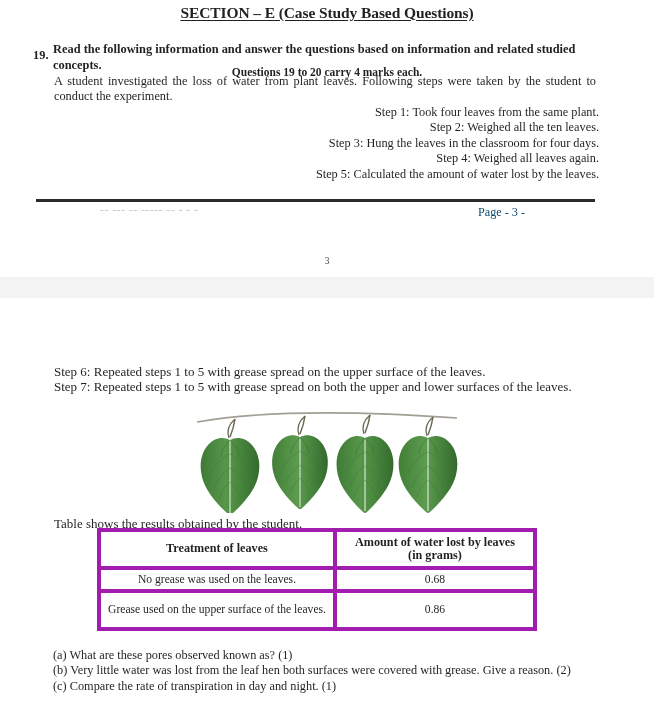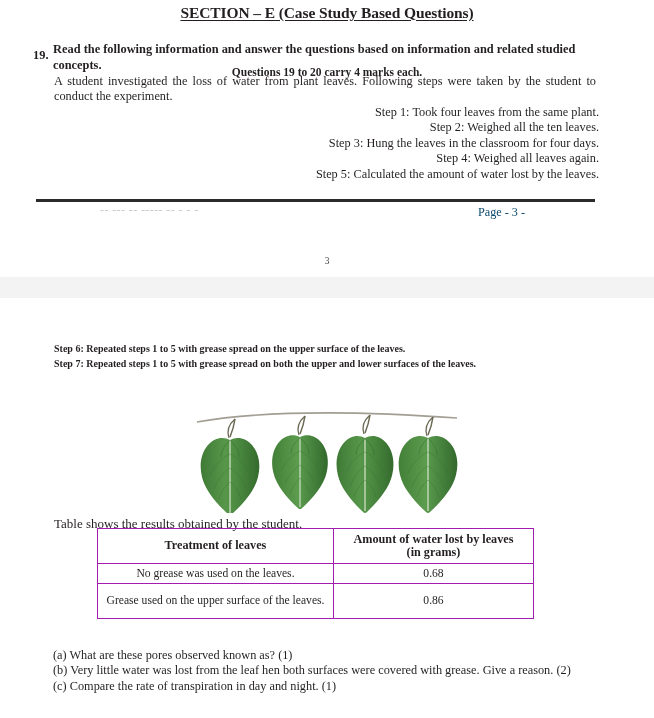--- a/index.html
+++ b/index.html
@@ -130,26 +130,25 @@
     left: 0; top: 256px;
     width: 654px;
     text-align: center;
     font-size: 9.5px;
     color: #4a4a4a;
   }
 
   
   .steps-block-2 {
     position: absolute;
-    left: 54px; top: 341px;
+    left: 54px; top: 364px;
     width: 543px;
-    font-size: 10px;
+    font-size: 13px;
     line-height: 15.4px;
     text-align: justify;
-    font-weight: bold;
   }
   .steps-block-2 .s6 { white-space: nowrap; }
 
   
   .leaf-figure {
     position: absolute;
     left: 195px; top: 408px;
     width: 265px; height: 105px;
   }
 
@@ -161,21 +160,21 @@
   }
   .result-table {
     position: absolute;
     left: 97px; top: 528px;
     width: 436px;
     border-collapse: collapse;
     font-size: 11.6px;
     table-layout: fixed;
   }
   .result-table td, .result-table th {
-    border: 1px solid #a21caf;
+    border: 4px solid #a21caf;
     text-align: center;
     vertical-align: middle;
     padding: 2px 4px;
     line-height: 13.4px;
   }
   .result-table thead th {
     font-weight: bold;
     font-size: 12.2px;
     height: 30px;
   }

